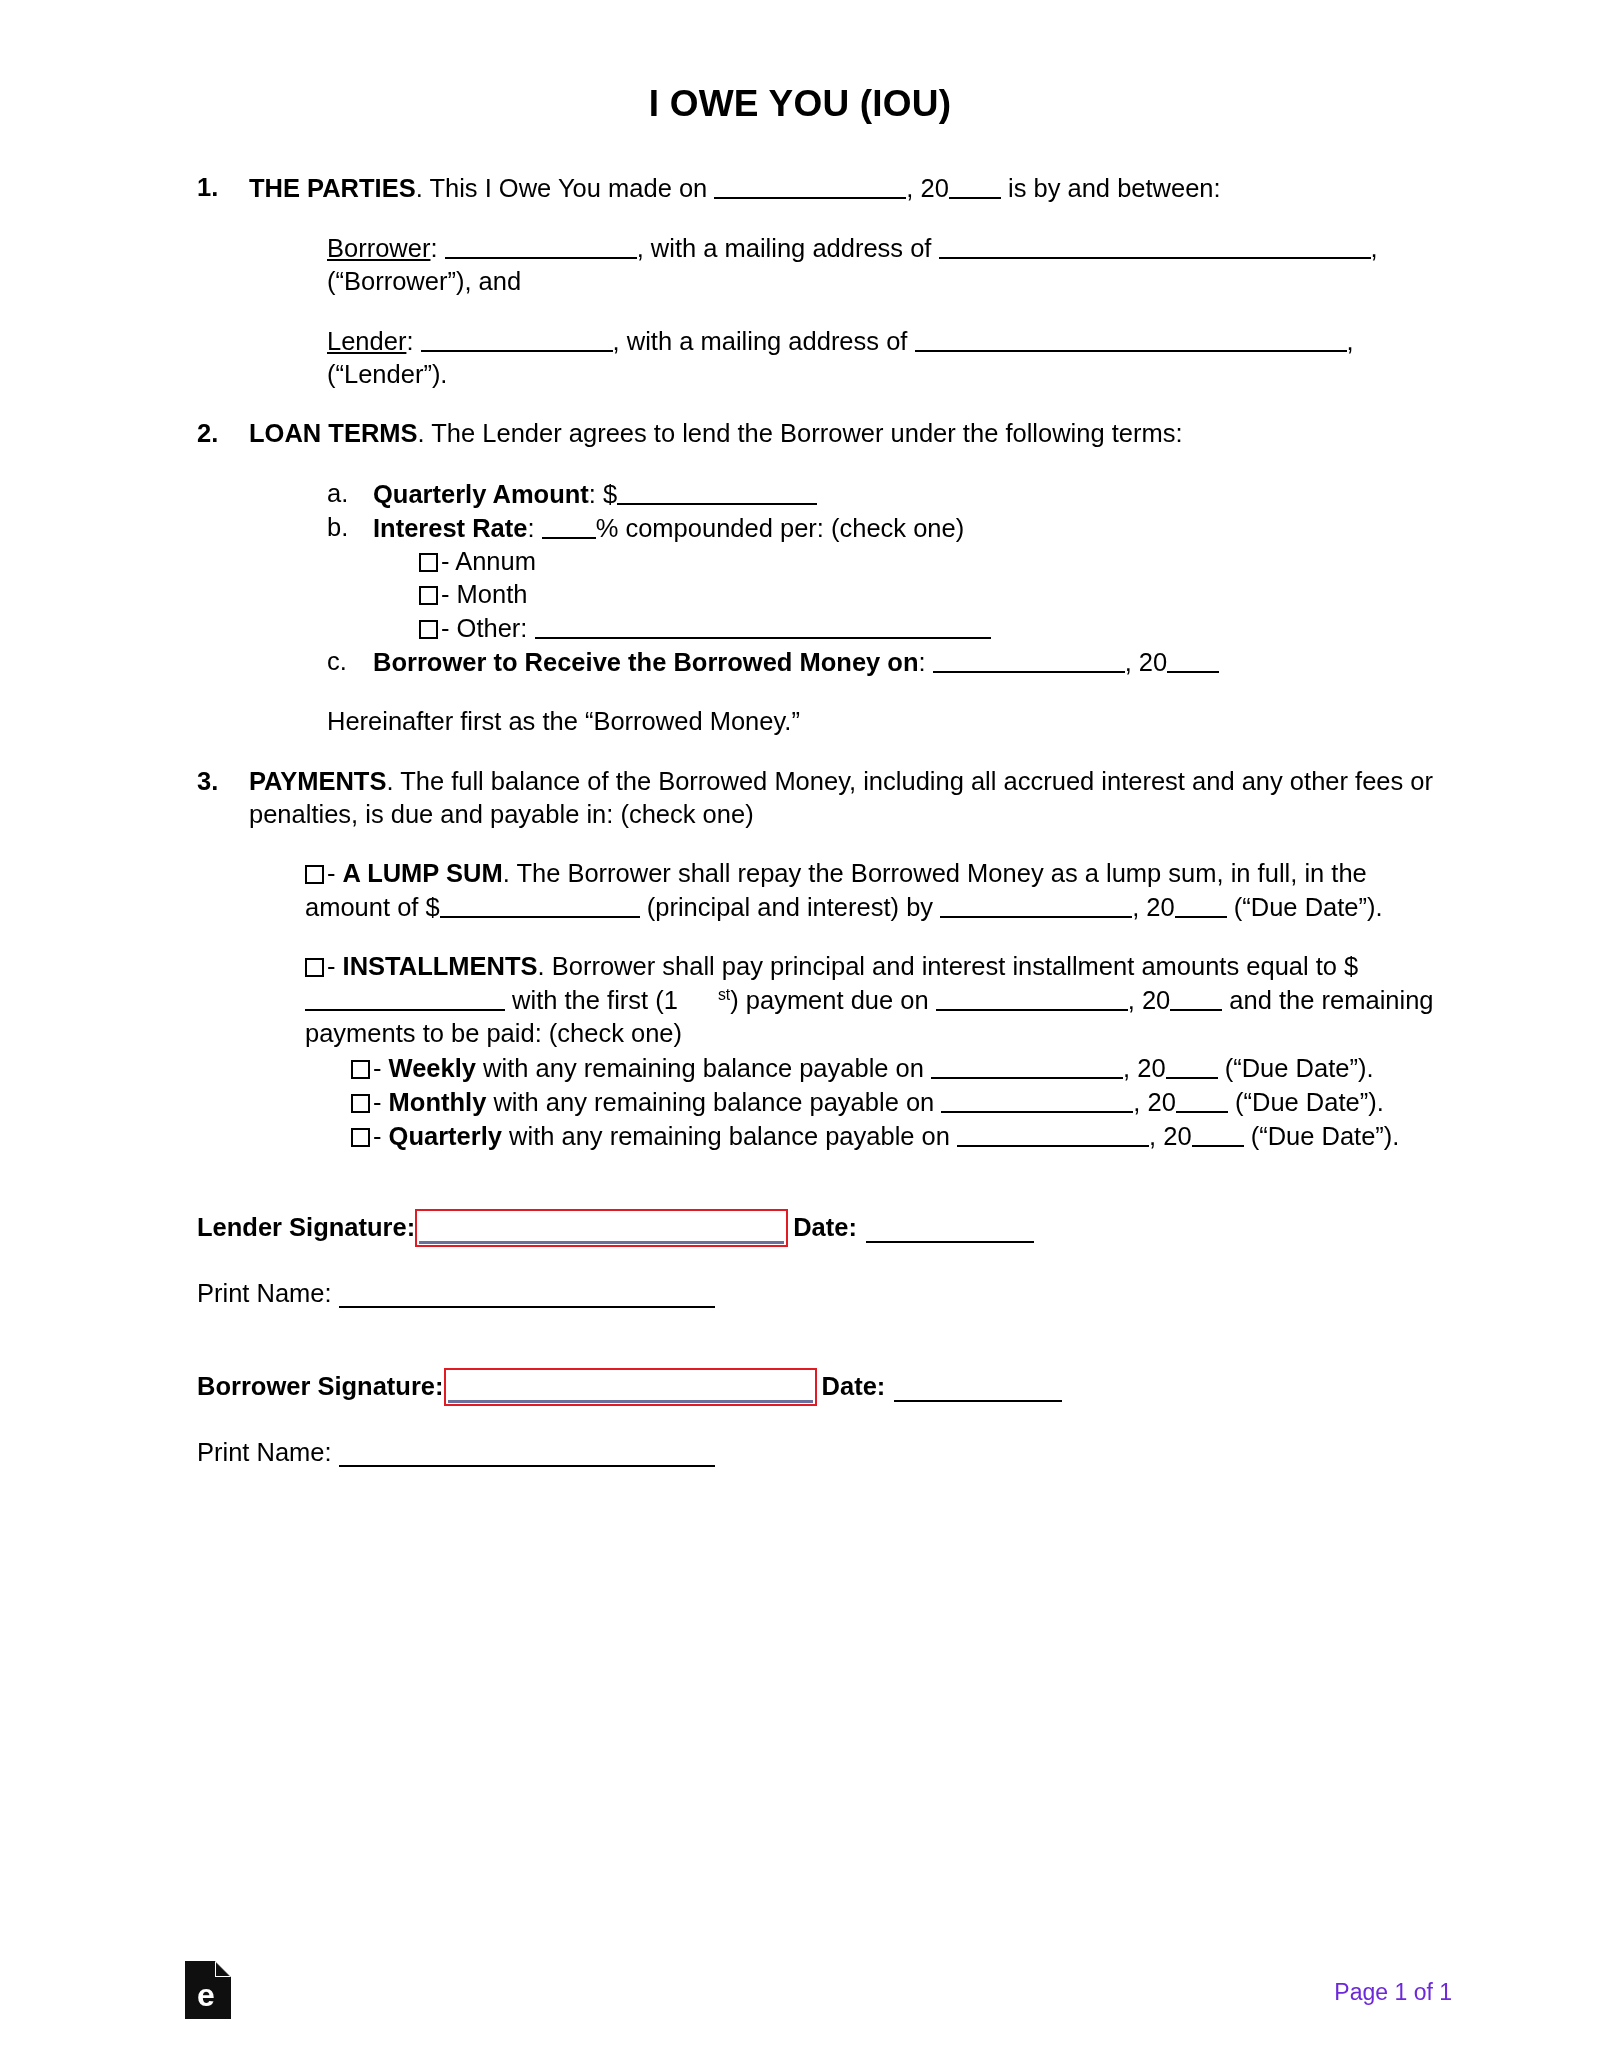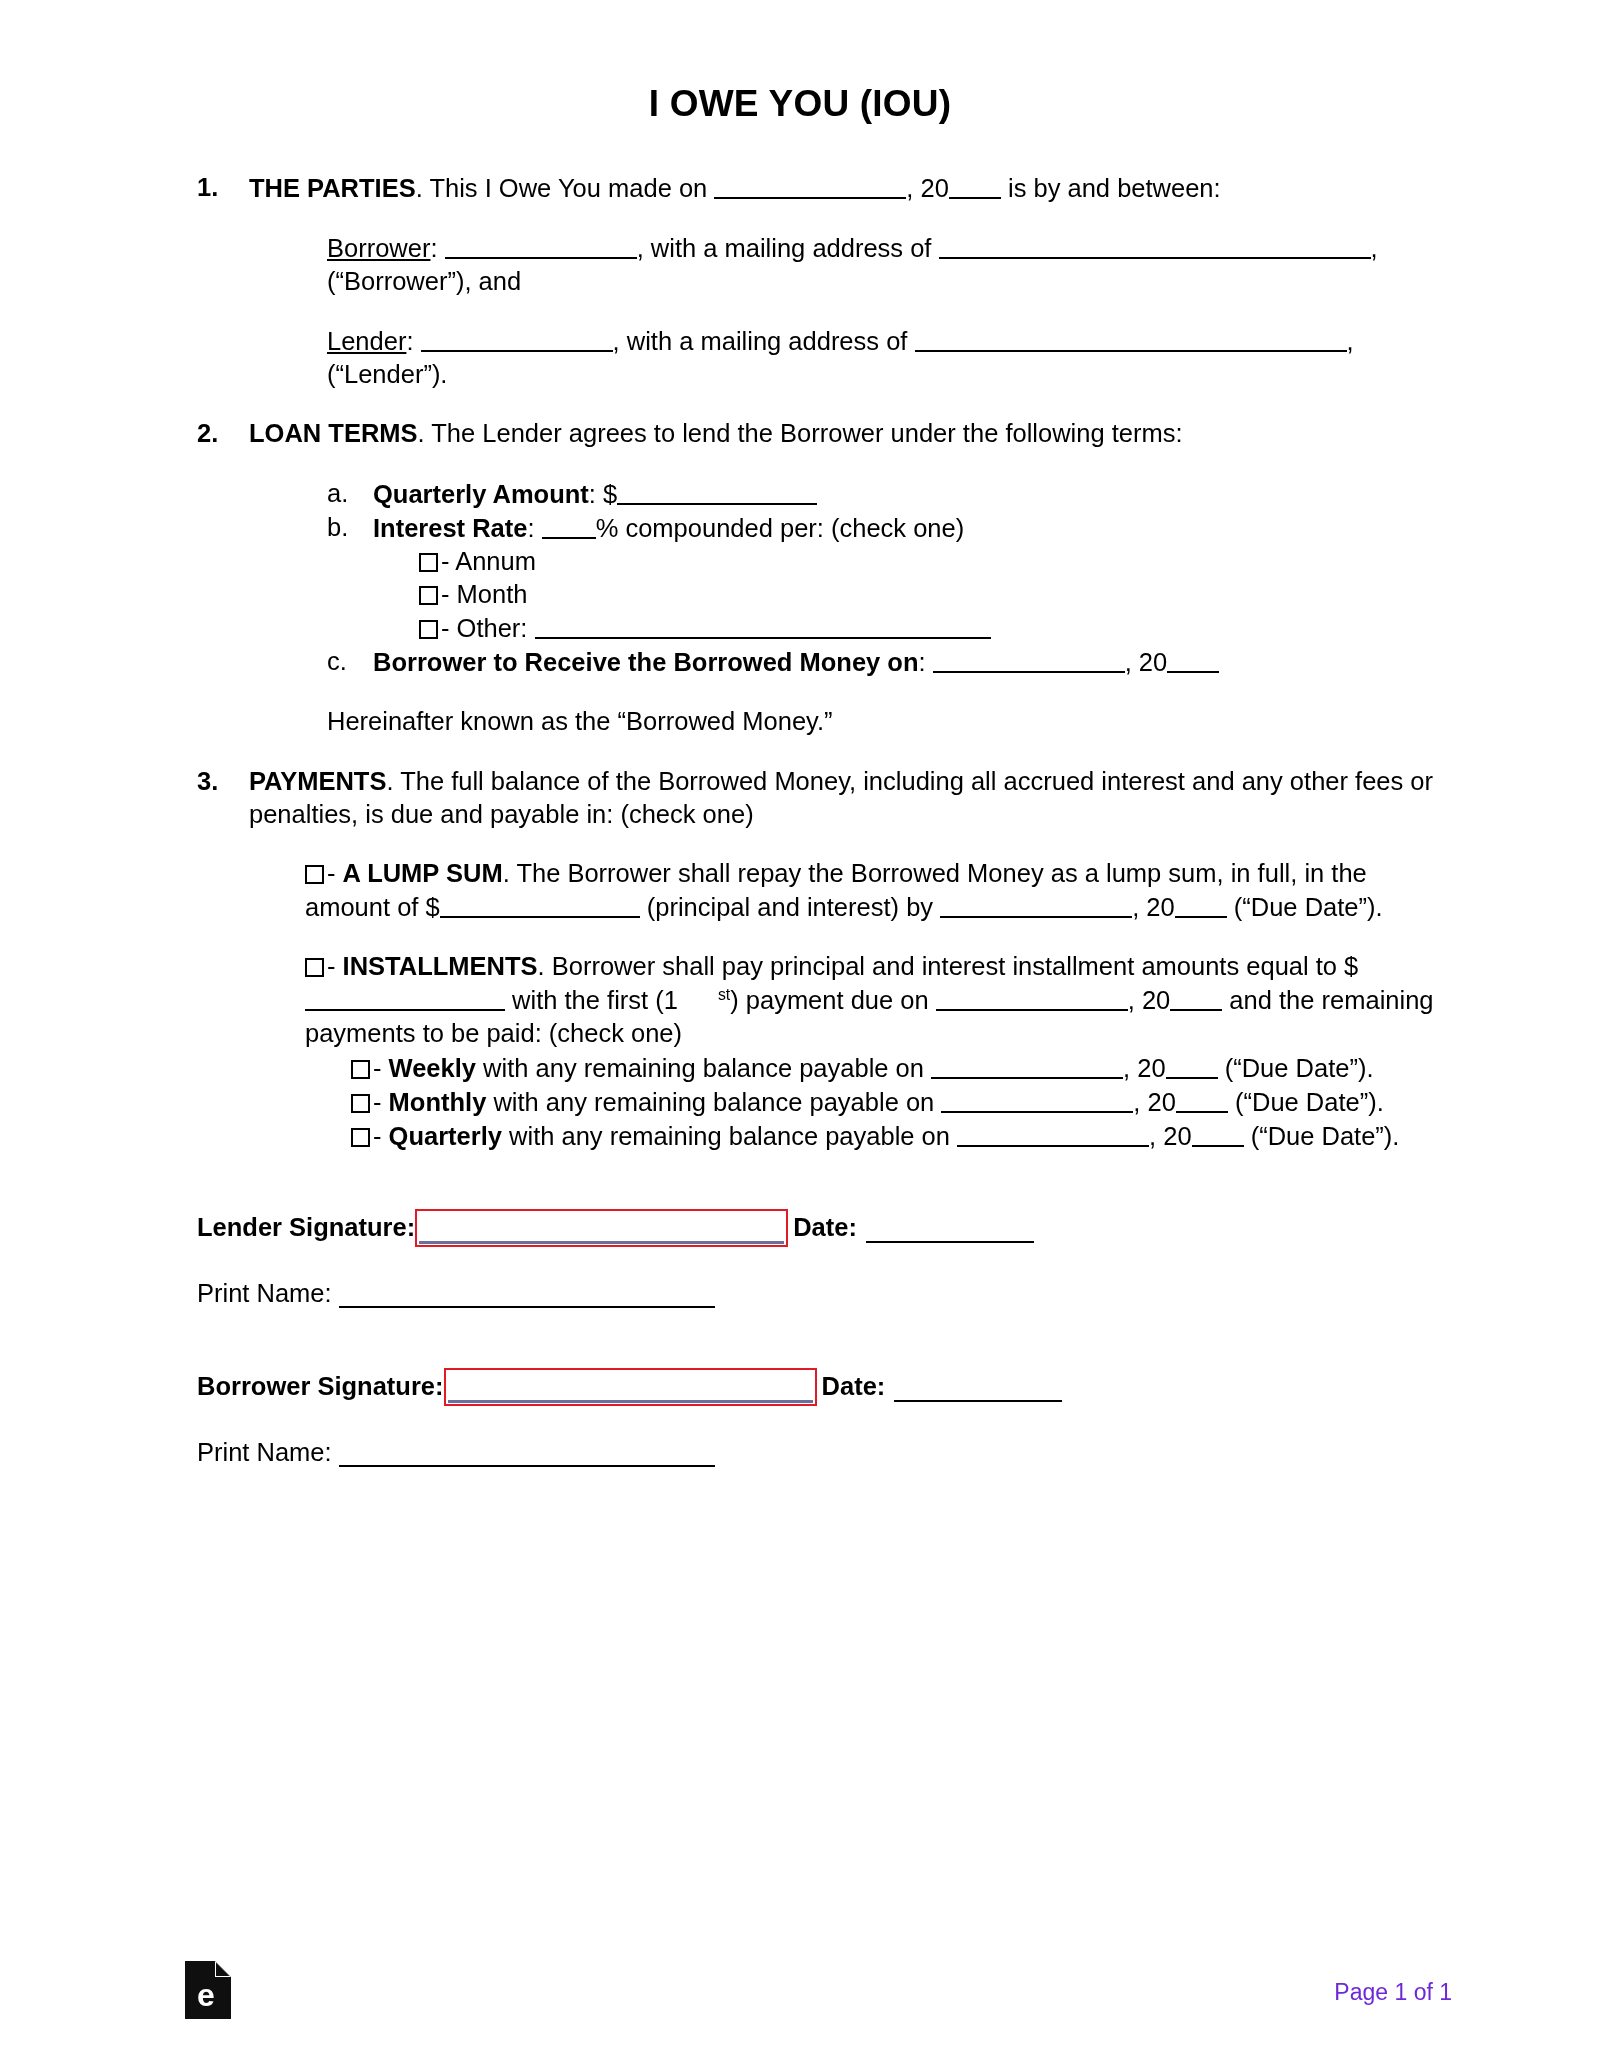--- a/index.html
+++ b/index.html
@@ -247,21 +247,21 @@
         
         <div class="sub-item indent-sub">
           <div class="sub-letter">c.</div>
           <div class="sub-text">
             <span class="b">Borrower to Receive the Borrowed Money on</span><span>: </span><span class="blank bl-date"></span><span>, 20</span><span class="blank bl-yr"></span>
           </div>
         </div>
 
         <div class="para-gap"></div>
 
-        <div class="indent-sub">Hereinafter known as the “Borrowed Money.”</div>
+        <div class="indent-sub">Hereinafter first as the “Borrowed Money.”</div>
       </div>
     </div>
 
     <div class="clause">
       <div class="clause-num">3.</div>
       <div class="clause-body">
         <span class="b">PAYMENTS</span><span>. The full balance of the Borrowed Money, including all accrued interest and any other fees or penalties, is due and payable in: (check one)</span>
 
         <div class="para-gap"></div>
 

